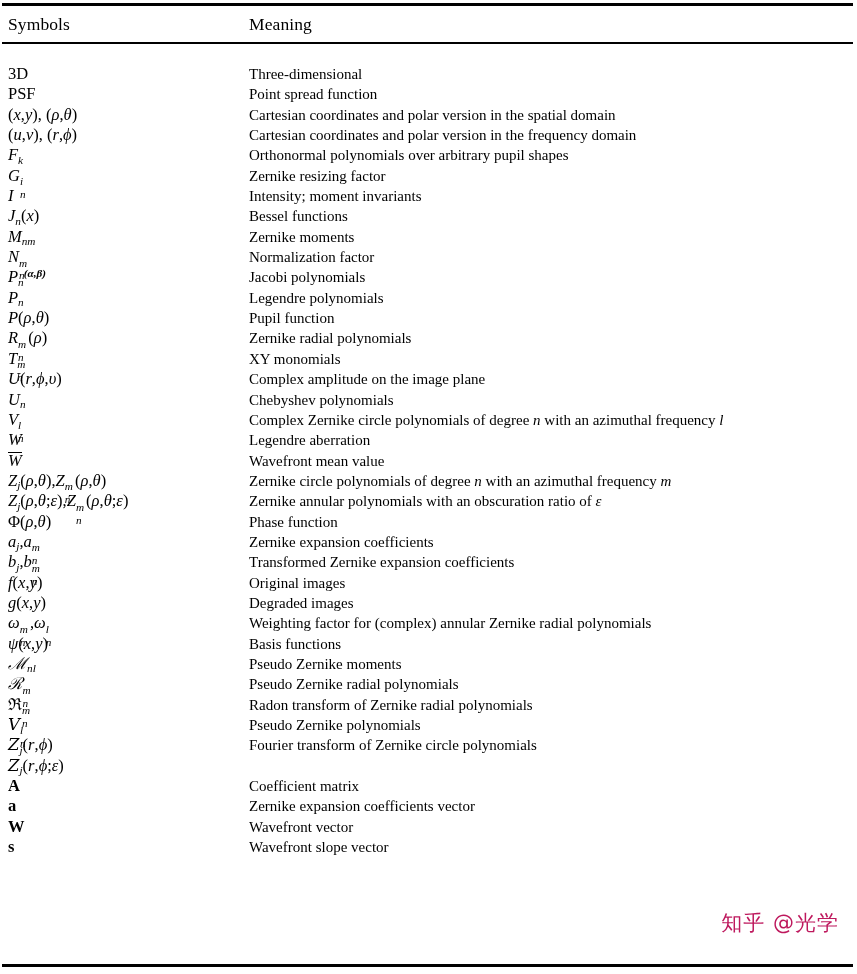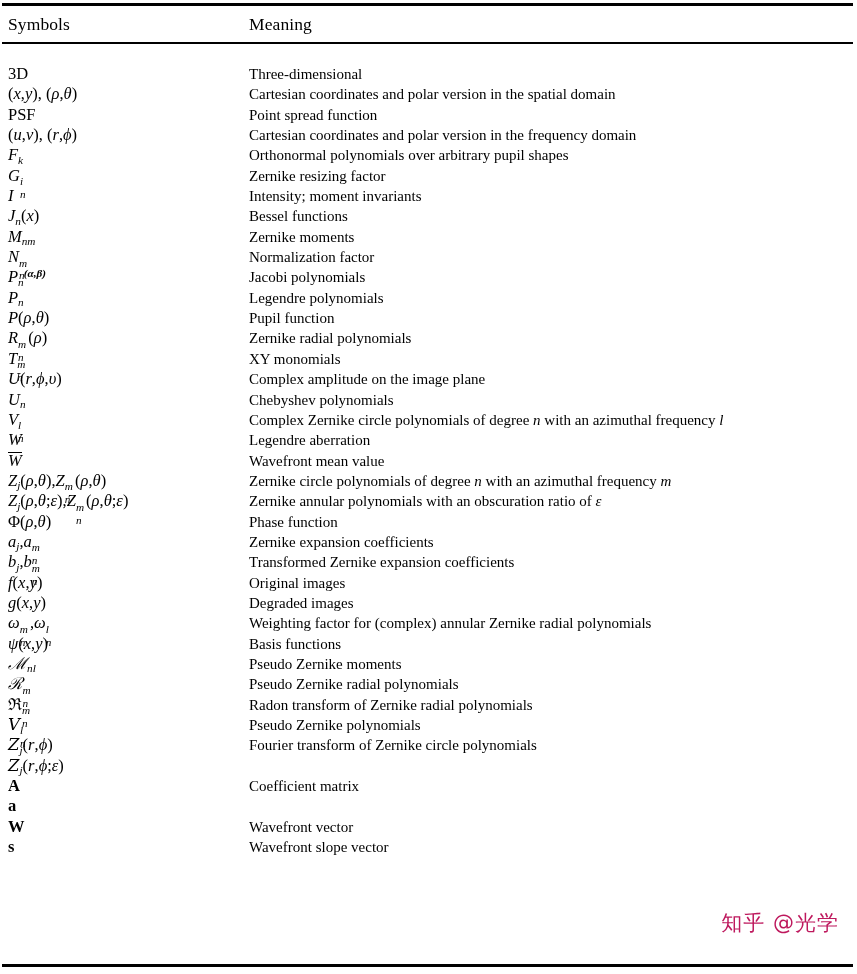--- a/index.html
+++ b/index.html
@@ -149,30 +149,30 @@
   <div class="rule rule-header"></div>
 
   <div class="rows">
 
     <div class="row">
       <div class="cell-symbol"><span class="mup">3D</span></div>
       <div class="cell-meaning">Three-dimensional</div>
     </div>
 
     <div class="row">
+      <div class="cell-symbol"><span class="mup">PSF</span></div>
+      <div class="cell-meaning">Point spread function</div>
+    </div>
+
+    <div class="row">
       <div class="cell-symbol">(<span class="mi">x</span>,<span class="mi">y</span>), (<span class="mi">ρ</span>,<span class="mi">θ</span>)</div>
       <div class="cell-meaning">Cartesian coordinates and polar version in the spatial domain</div>
     </div>
 
     <div class="row">
-      <div class="cell-symbol"><span class="mup">PSF</span></div>
-      <div class="cell-meaning">Point spread function</div>
-    </div>
-
-    <div class="row">
       <div class="cell-symbol">(<span class="mi">u</span>,<span class="mi">v</span>), (<span class="mi">r</span>,<span class="mi">ϕ</span>)</div>
       <div class="cell-meaning">Cartesian coordinates and polar version in the frequency domain</div>
     </div>
 
     <div class="row">
       <div class="cell-symbol"><span class="mi">F</span><sub class="mi">k</sub></div>
       <div class="cell-meaning">Orthonormal polynomials over arbitrary pupil shapes</div>
     </div>
 
     <div class="row">
@@ -324,20 +324,21 @@
       <div class="cell-symbol"><span class="mscr">Z</span><sub class="mi">j</sub>(<span class="mi">r</span>,<span class="mi">ϕ</span>;<span class="mi">ε</span>)</div>
     </div>
 
     <div class="row">
       <div class="cell-symbol"><span class="mbf">A</span></div>
       <div class="cell-meaning">Coefficient matrix</div>
     </div>
 
     <div class="row">
       <div class="cell-symbol"><span class="mbf">a</span></div>
+      <div class="cell-meaning">Zernike expansion coefficients vector</div>
     </div>
 
     <div class="row">
       <div class="cell-symbol"><span class="mbf">W</span></div>
       <div class="cell-meaning">Wavefront vector</div>
     </div>
 
     <div class="row">
       <div class="cell-symbol"><span class="mbf">s</span></div>
       <div class="cell-meaning">Wavefront slope vector</div>

